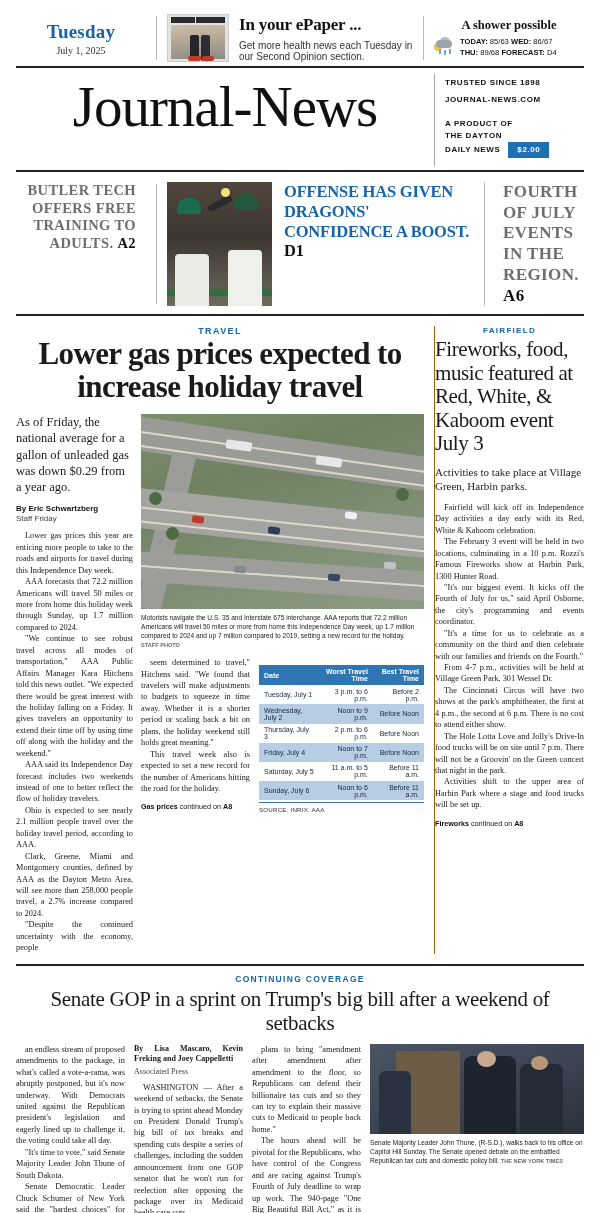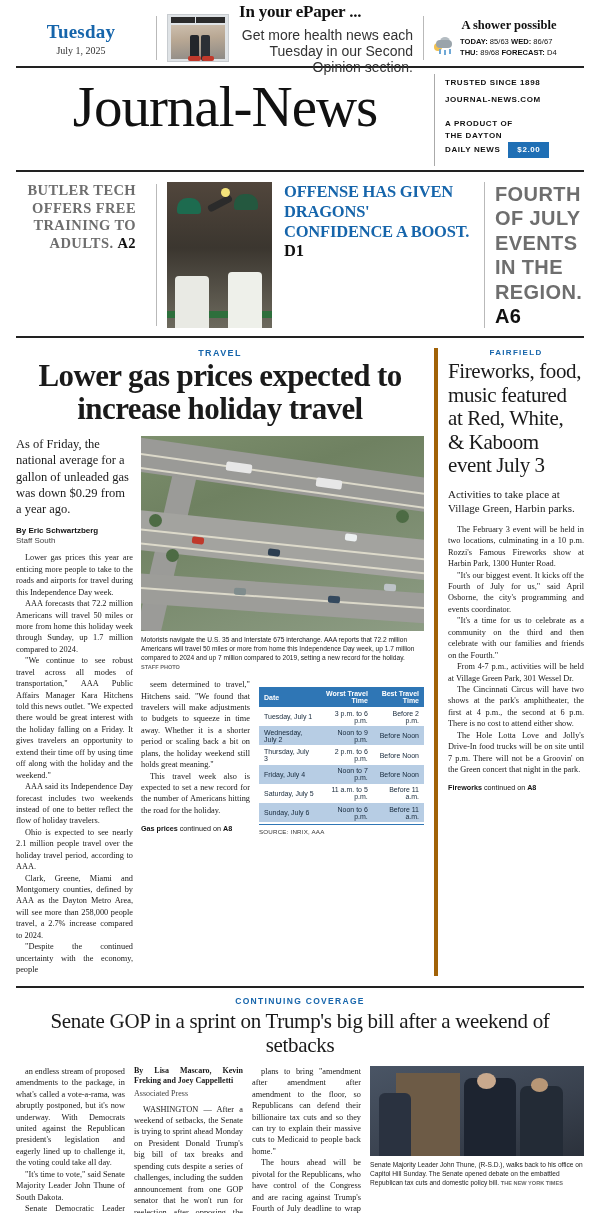--- a/index.html
+++ b/index.html
@@ -23,21 +23,21 @@
   .ep-thumb { width:62px; height:48px; flex:none; position:relative; overflow:hidden; background:#dfe3e6; border:1px solid #c8ccd0; }
   .ep-thumb .ep-hdr { position:absolute; top:2px; left:3px; right:3px; height:6px; background:#2b2b2b; }
   .ep-thumb .ep-hdr:after { content:""; position:absolute; left:45%; top:0; width:1px; height:6px; background:#dfe3e6; }
   .ep-thumb .ep-body { position:absolute; top:10px; left:3px; right:3px; bottom:2px; background:linear-gradient(175deg,#cdbfae 0%,#b9a894 40%,#8d8a86 100%); }
   .ep-thumb .ep-leg { position:absolute; bottom:0; left:22px; width:9px; height:26px; background:#23262b; border-radius:2px; }
   .ep-thumb .ep-leg2 { position:absolute; bottom:0; left:33px; width:9px; height:26px; background:#2b2f35; border-radius:2px; }
   .ep-thumb .ep-shoe { position:absolute; bottom:0; left:20px; width:13px; height:5px; background:#c0392b; border-radius:2px; }
   .ep-thumb .ep-shoe2 { position:absolute; bottom:0; left:34px; width:12px; height:5px; background:#c0392b; border-radius:2px; }
   .ep-txt { margin-left:10px; }
   .ep-title { font-family:"Liberation Serif", serif; font-weight:bold; font-size:17px; letter-spacing:-.2px; }
-  .ep-sub { font-size:14px; color:#333; margin-top:5px;text-align:right; }
+  .ep-sub { font-size:10px; color:#333; margin-top:5px; }
   .sky-wx { width:150px; flex:none; }
   .wx-title { font-family:"Liberation Serif", serif; font-weight:bold; font-size:12.5px; text-align:center; }
   .wx-row { display:flex; align-items:center; margin-top:3px; }
   .wx-icon { width:22px; height:20px; position:relative; flex:none; margin-right:4px; }
   .wx-icon .cloud { position:absolute; left:2px; top:3px; width:16px; height:8px; background:#9aa4ab; border-radius:8px; }
   .wx-icon .cloud2 { position:absolute; left:6px; top:0px; width:10px; height:9px; background:#b4bcc2; border-radius:50%; }
   .wx-icon .sun { position:absolute; left:0px; top:6px; width:8px; height:8px; background:#f2c14e; border-radius:50%; }
   .wx-icon .rain { position:absolute; left:5px; top:12px; width:1.5px; height:5px; background:#6fa8d6; }
   .wx-icon .rain2 { position:absolute; left:10px; top:13px; width:1.5px; height:5px; background:#6fa8d6; }
   .wx-icon .rain3 { position:absolute; left:15px; top:12px; width:1.5px; height:5px; background:#6fa8d6; }
@@ -68,22 +68,22 @@
   .promo-img .p2 { position:absolute; right:10px; bottom:0; width:34px; height:56px; background:#eef0ea; border-radius:4px 4px 0 0; }
   .promo-img .h1 { position:absolute; left:10px; top:16px; width:24px; height:16px; background:#1d6b4f; border-radius:10px 10px 3px 3px; }
   .promo-img .h2 { position:absolute; right:14px; top:12px; width:24px; height:16px; background:#24583f; border-radius:10px 10px 3px 3px; }
   .promo-img .arm { position:absolute; left:40px; top:18px; width:26px; height:7px; background:#2b2b2b; transform:rotate(-28deg); border-radius:3px; }
   .promo-img .ball { position:absolute; left:54px; top:6px; width:9px; height:9px; background:#f3e27a; border-radius:50%; }
   .promo-img .field { position:absolute; left:0; right:0; bottom:10px; height:7px; background:#2e6f3c; }
   .promo-mid { flex:1; padding:0 12px; display:flex; align-items:flex-start; }
   .promo-mid .hl { font-family:"Liberation Serif", serif; font-weight:bold; font-size:16.5px; line-height:1.2;
                    color:#1665ab; letter-spacing:-.2px; }
   .promo-mid .hl b.pg { color:#111; }
-  .promo-right { width:100px; flex:none; border-left:1px solid #b9b9b9; padding-left:10px;
-                 font-family:Liberation Sans, sans-serif; font-weight:bold; font-size:20px;
+  .promo-right { width:100px; flex:none; border-left:1px solid #b9b9b9; padding-left:18px;
+                 font-family:Liberation Serif, serif; font-weight:bold; font-size:17px;
                  line-height:1.22; color:#6e6e6e; letter-spacing:.4px; }
   .promo-right b.pg { color:#111; }
   .rule-promo { border-top:2px solid #222; }
 
   
   .lead { display:flex; padding-top:10px; }
   .lead-main { flex:1; padding-right:10px; }
   .kicker { text-align:center; color:#1665ab; font-size:9px; font-weight:bold; letter-spacing:1.4px; margin-bottom:2px; }
   .lead-hl { font-family:"Liberation Serif", serif; font-weight:bold; font-size:31px; line-height:1.06;
              text-align:center; letter-spacing:-.6px; color:#1a1a1a; }
@@ -117,21 +117,21 @@
   table.travel td { padding:2.6px 5px; text-align:right; color:#16283a; }
   table.travel td.left { text-align:left; }
   table.travel tr.alt td { background:#b7cde4; }
   table.travel tr.norm td { background:#ffffff; }
   .tbl-rule { border-top:1px solid #2f76b5; margin-top:2px; }
   .tbl-src { font-size:6.2px; color:#333; margin-top:3px; letter-spacing:.2px; }
   .contd { font-size:7.2px; margin-top:8px; }
   .contd b { font-weight:bold; }
 
   
-  .rail { width:150px; flex:none; border-left:4px solid #a16207; padding-left:10px; }
+  .rail { width:150px; flex:none; border-left:1px solid #a16207; }
   .rail-kicker { color:#1665ab; font-size:8px; font-weight:bold; letter-spacing:1.3px; text-align:center; }
   .rail-hl { font-family:"Liberation Serif", serif; font-size:21px; line-height:1.12; letter-spacing:-.4px; margin-top:3px; color:#1a1a1a; }
   .rail-deck { font-family:"Liberation Serif", serif; font-size:11px; line-height:1.27; margin-top:10px; color:#1a1a1a; }
   .rail-body { font-family:"Liberation Serif", serif; font-size:8.3px; line-height:1.38; text-align:justify; margin-top:8px; color:#181818; }
   .rail-body p { margin:0; text-indent:9px; }
   .rule-sec { border-top:2px solid #222; margin-top:10px; }
 
   
   .sec2 { padding-top:8px; }
   .sec2-kicker { text-align:center; color:#1665ab; font-size:8.5px; font-weight:bold; letter-spacing:1.3px; }
@@ -259,21 +259,21 @@
 
   <div class="lead">
     <div class="lead-main">
       <div class="kicker">TRAVEL</div>
       <div class="lead-hl">Lower gas prices expected to increase holiday travel</div>
 
       <div class="lead-body">
         <div class="lead-col1">
           <div class="deck">As of Friday, the national average for a gallon of unleaded gas was down $0.29 from a year ago.</div>
           <div class="byline">By Eric Schwartzberg</div>
-          <div class="byline-sub">Staff South</div>
+          <div class="byline-sub">Staff Friday</div>
           <div class="bodytext">
             <p>Lower gas prices this year are enticing more people to take to the roads and airports for travel during this Independence Day week.</p>
             <p>AAA forecasts that 72.2 million Americans will travel 50 miles or more from home this holiday week through Sunday, up 1.7 million compared to 2024.</p>
             <p>"We continue to see robust travel across all modes of transportation," AAA Public Affairs Manager Kara Hitchens told this news outlet. "We expected there would be great interest with the holiday falling on a Friday. It gives travelers an opportunity to extend their time off by using time off along with the holiday and the weekend."</p>
             <p>AAA said its Independence Day forecast includes two weekends instead of one to better reflect the flow of holiday travelers.</p>
             <p>Ohio is expected to see nearly 2.1 million people travel over the holiday travel period, according to AAA.</p>
             <p>Clark, Greene, Miami and Montgomery counties, defined by AAA as the Dayton Metro Area, will see more than 258,000 people travel, a 2.7% increase compared to 2024.</p>
             <p>"Despite the continued uncertainty with the economy, people</p>
           </div>
         </div>
@@ -367,26 +367,28 @@
           </div>
         </div>
       </div>
     </div>
 
     <div class="rail">
       <div class="rail-kicker">FAIRFIELD</div>
       <div class="rail-hl">Fireworks, food, music featured at Red, White, &amp; Kaboom event July 3</div>
       <div class="rail-deck">Activities to take place at Village Green, Harbin parks.</div>
       <div class="rail-body">
+        <p>Fairfield will kick off its Independence Day activities a day early with its Red, White &amp; Kaboom celebration.</p>
         <p>The February 3 event will be held in two locations, culminating in a 10 p.m. Rozzi's Famous Fireworks show at Harbin Park, 1300 Hunter Road.</p>
         <p>"It's our biggest event. It kicks off the Fourth of July for us," said April Osborne, the city's programming and events coordinator.</p>
         <p>"It's a time for us to celebrate as a community on the third and then celebrate with our families and friends on the Fourth."</p>
         <p>From 4-7 p.m., activities will be held at Village Green Park, 301 Wessel Dr.</p>
         <p>The Cincinnati Circus will have two shows at the park's amphitheater, the first at 4 p.m., the second at 6 p.m. There is no cost to attend either show.</p>
         <p>The Hole Lotta Love and Jolly's Drive-In food trucks will be on site until 7 p.m. There will not be a Groovin' on the Green concert that night in the park.</p>
+        <p>Activities shift to the upper area of Harbin Park where a stage and food trucks will be set up.</p>
       </div>
       <div class="contd">
         <b>Fireworks</b>
         <span>continued on</span>
         <b>A8</b>
       </div>
     </div>
   </div>
 
   <div class="rule-sec"></div>

